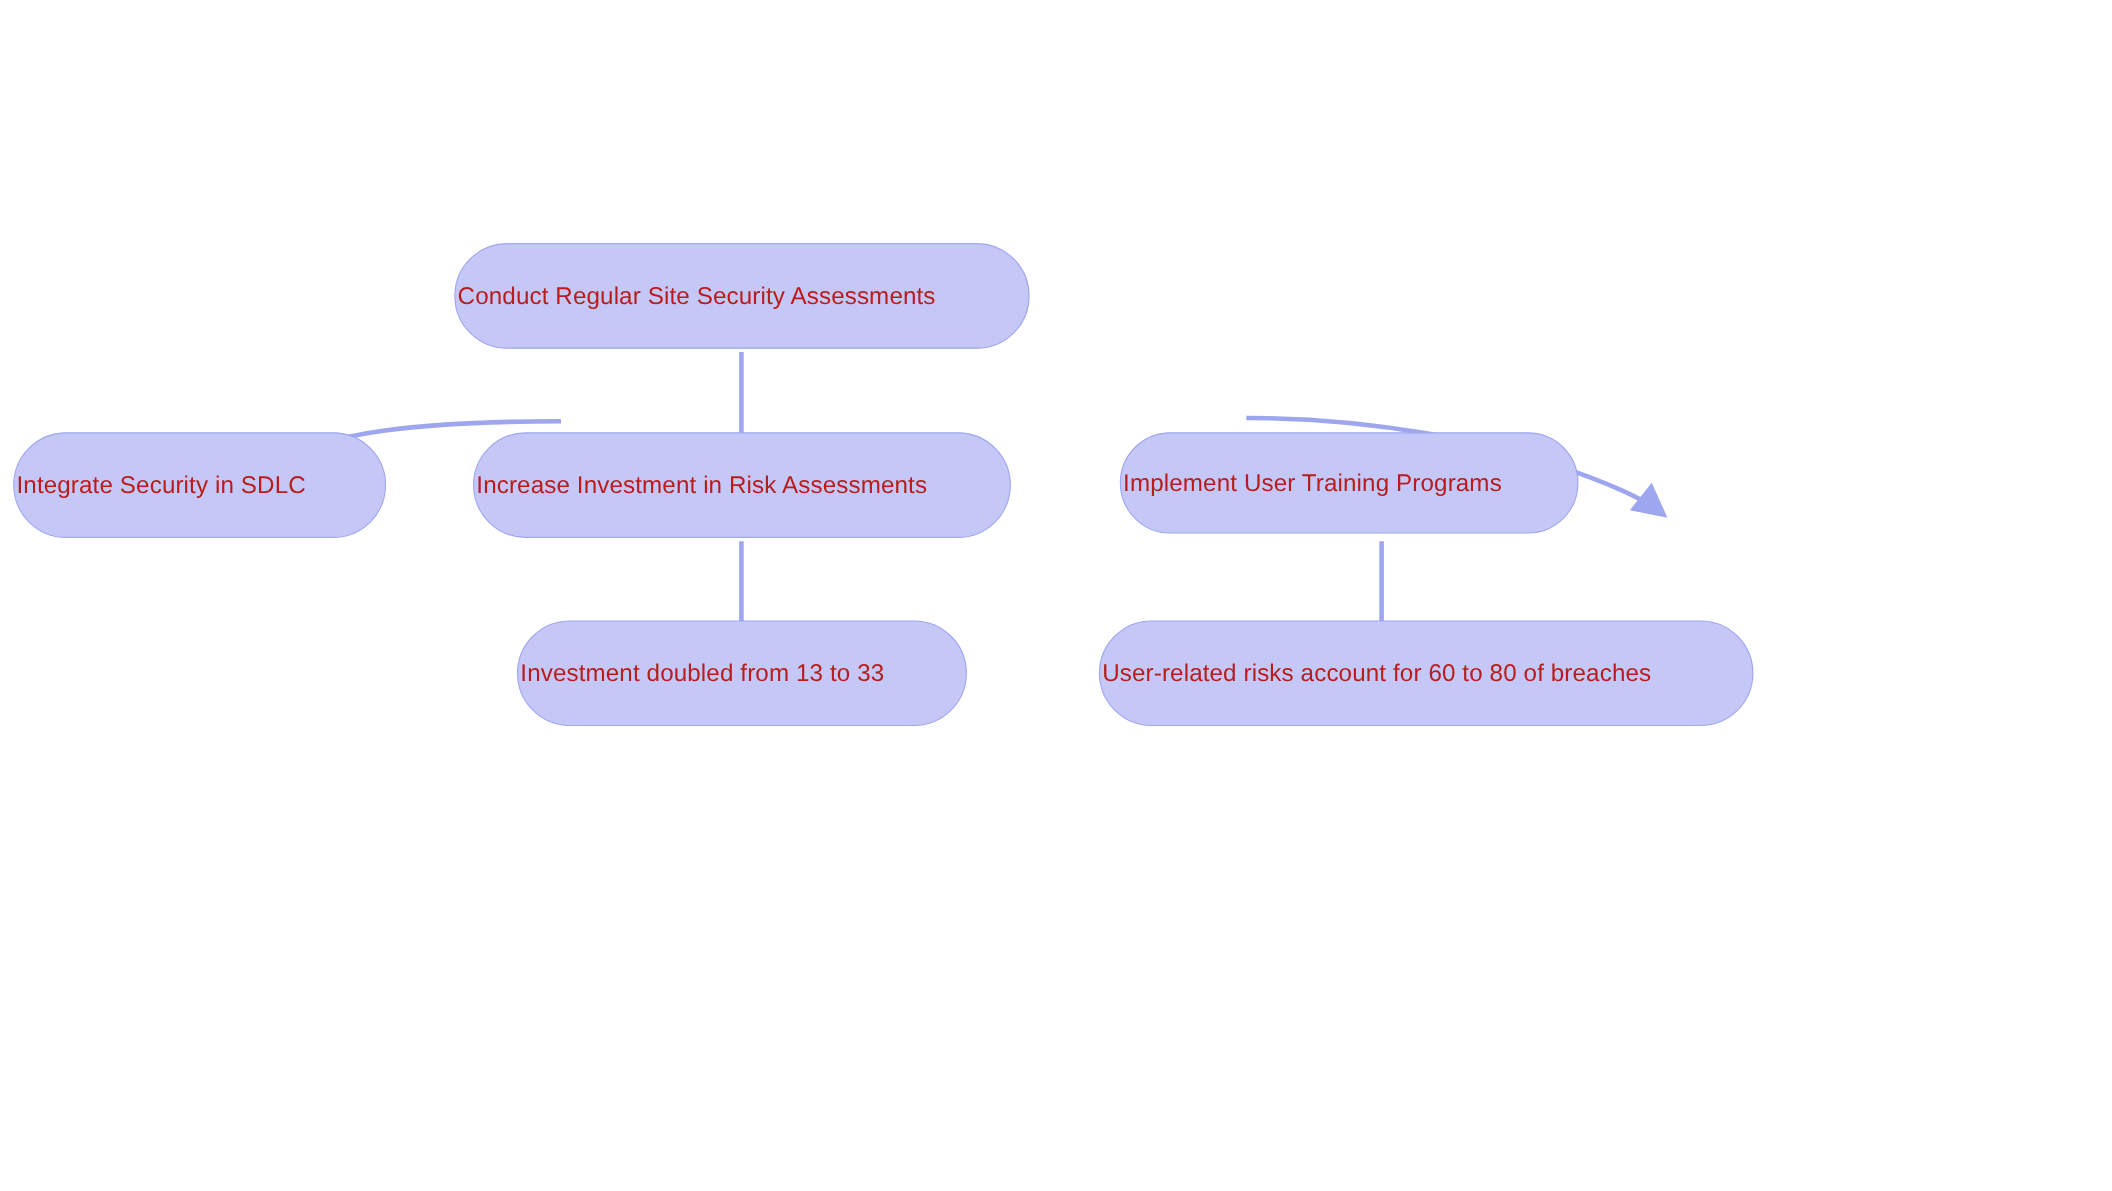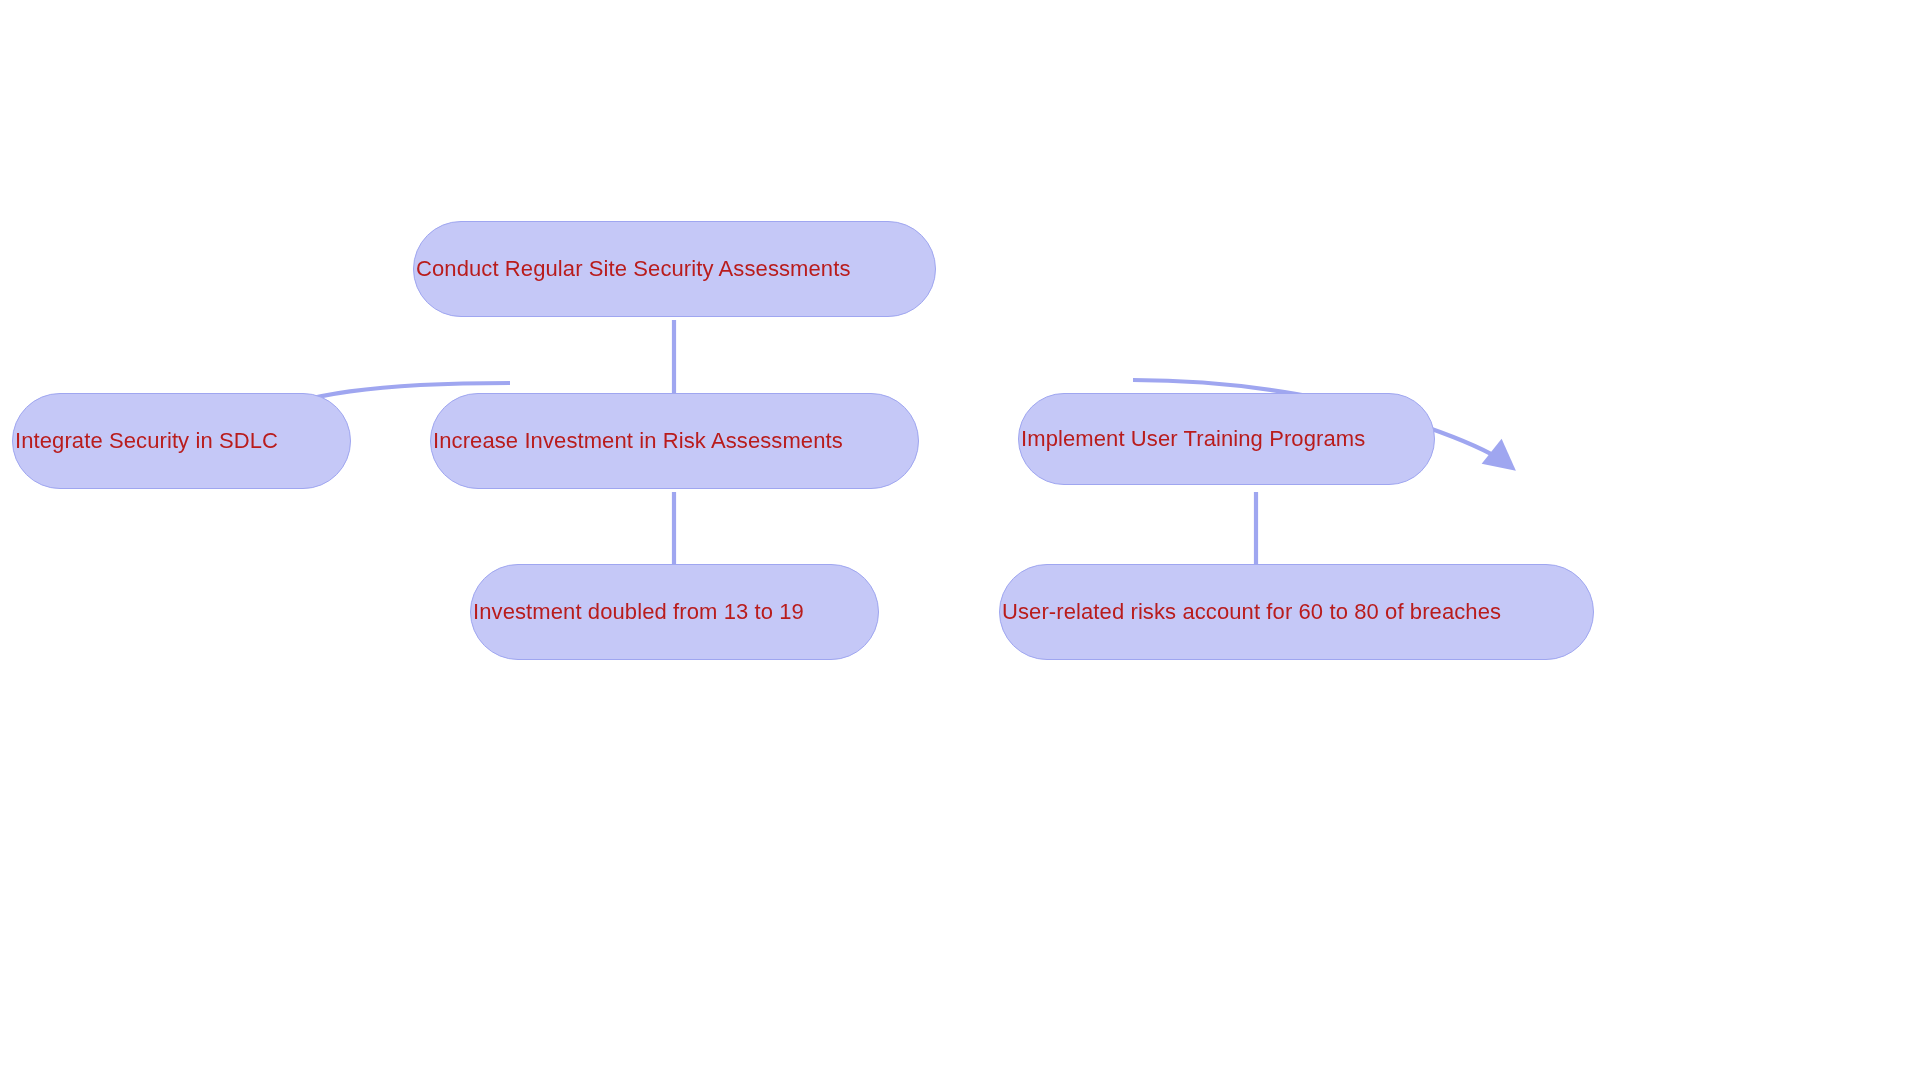--- a/index.html
+++ b/index.html
@@ -81,20 +81,20 @@
 
   <div class="node" style="left:12px; top:393px; width:339px; height:96px;">
     <span class="node-label">Integrate Security in SDLC</span>
   </div>
 
   <div class="node" style="left:1018px; top:393px; width:417px; height:92px;">
     <span class="node-label">Implement User Training Programs</span>
   </div>
 
   <div class="node" style="left:470px; top:564px; width:409px; height:96px;">
-    <span class="node-label">Investment doubled from 13 to 19</span>
+    <span class="node-label">Investment doubled from 13 to 33</span>
   </div>
 
   <div class="node" style="left:999px; top:564px; width:595px; height:96px;">
     <span class="node-label">User-related risks account for 60 to 80 of breaches</span>
   </div>
 
 </div>
 
 </body></html>

